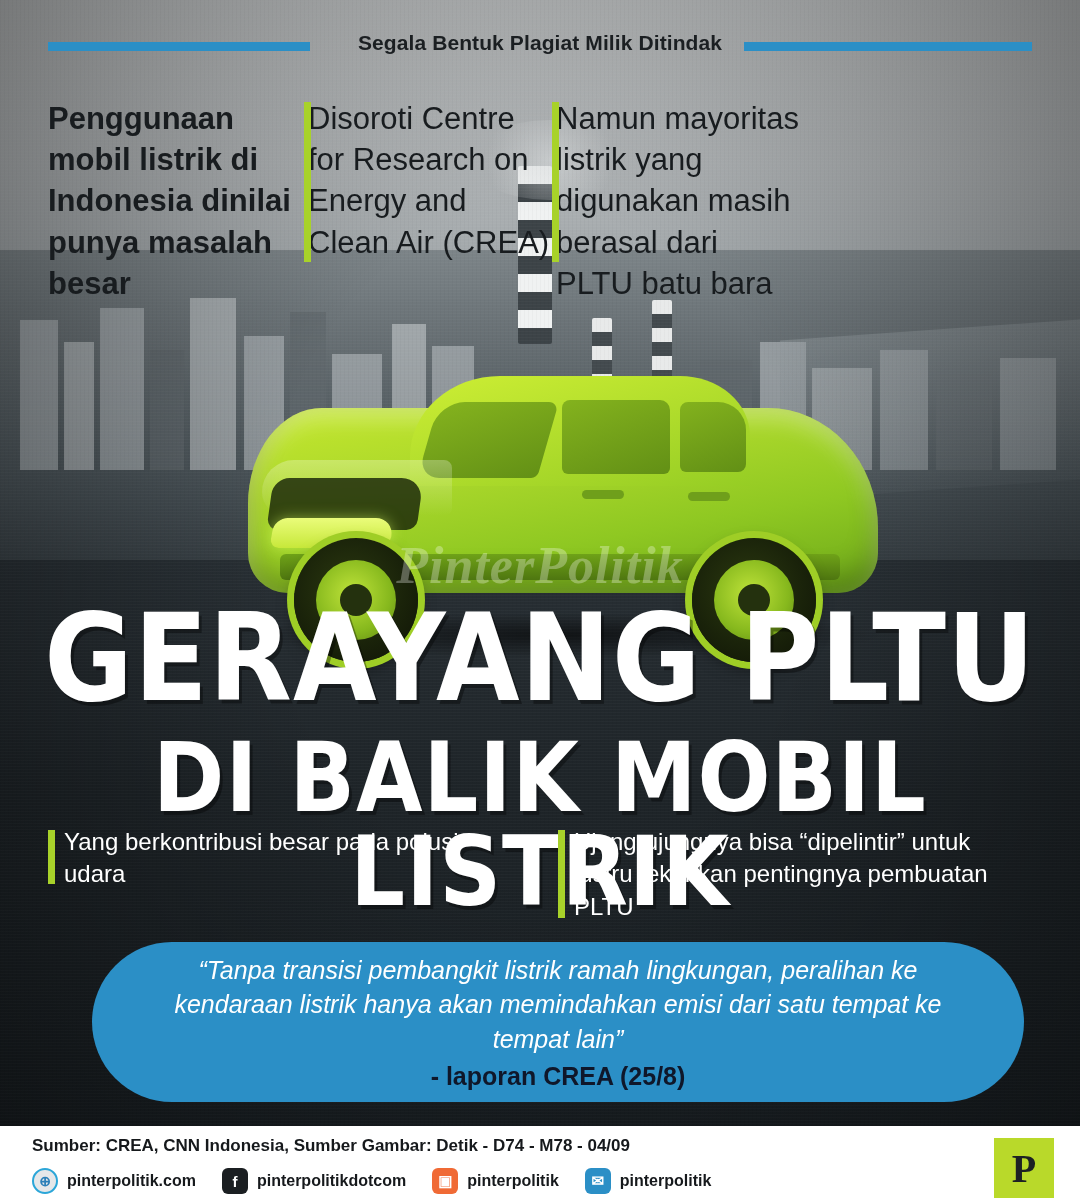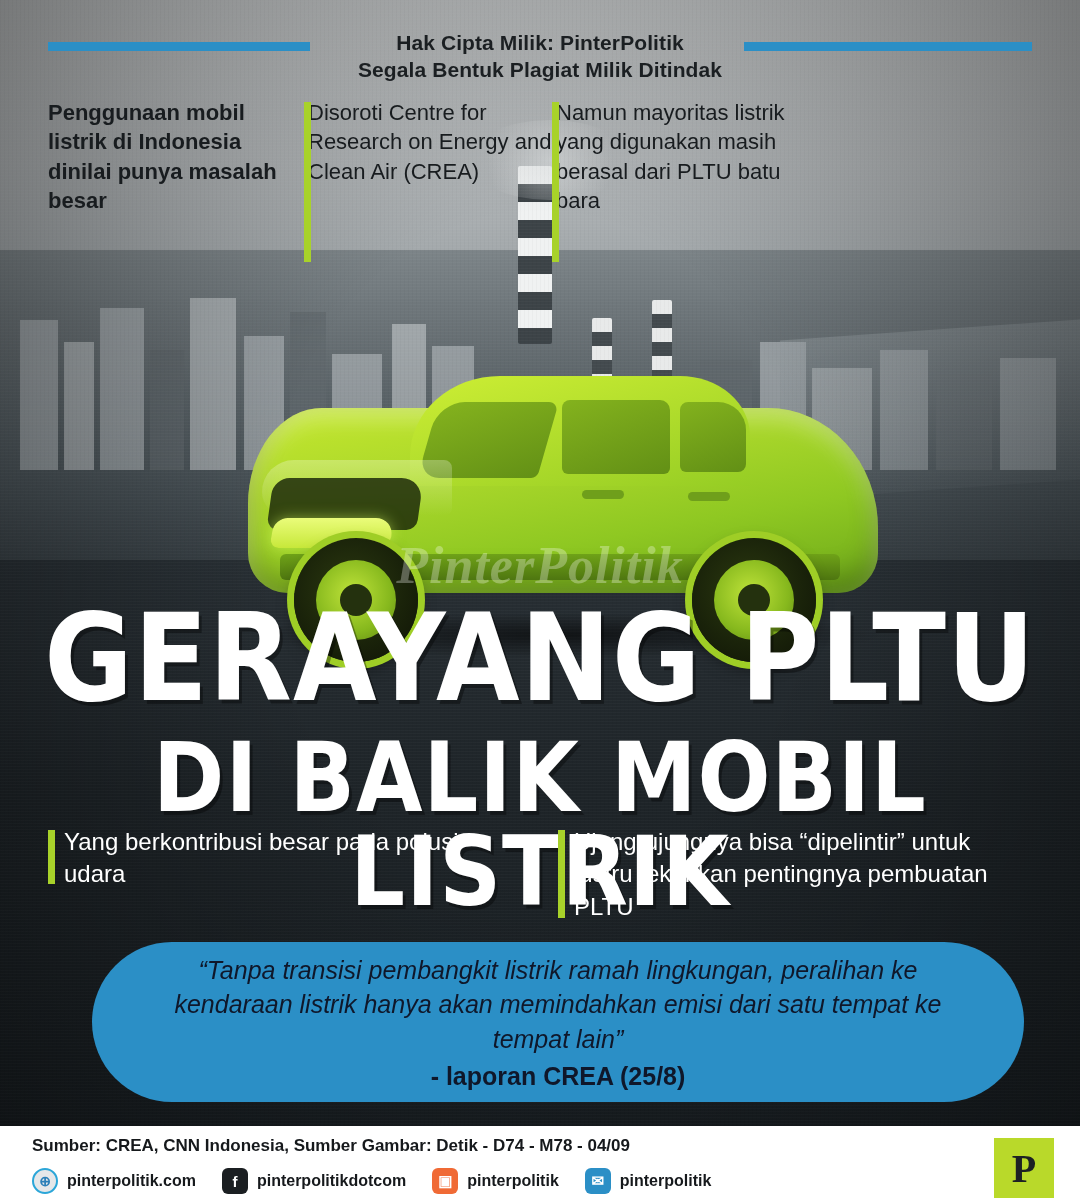--- a/index.html
+++ b/index.html
@@ -84,21 +84,21 @@
   .cols {
     position: absolute; top: 98px; left: 48px; width: 992px;
     display: flex; gap: 0;
   }
   .col { position: relative; padding-left: 4px; width: 248px; }
   .col .bar {
     position: absolute; left: 0; top: 4px; width: 7px; height: 160px;
     background: #a8d22a;
   }
   .col p {
-    color: #181c1f; font-size: 22px; line-height: 1.33; font-weight: 400;
+    color: #181c1f; font-size: 31px; line-height: 1.33; font-weight: 400;
   }
   .col:nth-child(1) .bar { display: none; }
   .col:nth-child(1) { padding-left: 0; width: 256px; }
   .col:nth-child(1) p { font-weight: bold; }
 
   
   .car-wrap {
     position: absolute; left: 210px; top: 368px; width: 700px; height: 300px;
   }
   .car-shadow {
@@ -221,21 +221,21 @@
   .sp p { color: #ffffff; font-size: 24px; line-height: 1.35; }
 
   
   .quote {
     position: absolute; left: 92px; top: 942px; width: 932px; height: 160px;
     background: #2b8fc6; border-radius: 80px;
     display: flex; flex-direction: column; align-items: center; justify-content: center;
     padding: 0 46px;
   }
   .quote .qt {
-    color: #0f172a; font-style: italic; font-size: 25px; line-height: 1.38;
+    color: #ffffff; font-style: italic; font-size: 25px; line-height: 1.38;
     text-align: center;
   }
   .quote .src {
     margin-top: 6px; color: #0f172a; font-size: 25px; font-weight: bold; text-align: center;
   }
 
   
   .footer {
     position: absolute; left: 0; bottom: 0; width: 1080px; height: 76px;
     background: #ffffff;
@@ -297,21 +297,20 @@
   <div class="chimney thin" style="left:652px; top:300px; height:96px;"></div>
   <div class="chimney thin" style="left:592px; top:318px; height:76px;"></div>
   <div class="smoke" style="left:470px; top:120px; width:160px; height:80px;"></div>
 
   <div class="grain"></div>
   <div class="vignette"></div>
 
   <div class="top-rule-left"></div>
   <div class="top-rule-right"></div>
   <div class="copyright">
-    <div>Hak Cipta Milik: PinterPolitik</div>
     <div>Segala Bentuk Plagiat Milik Ditindak</div>
   </div>
 
   <div class="cols">
     <div class="col">
 
       <p>Penggunaan mobil listrik di Indonesia dinilai punya masalah besar</p>
     </div>
     <div class="col">
       <div class="bar"></div>

